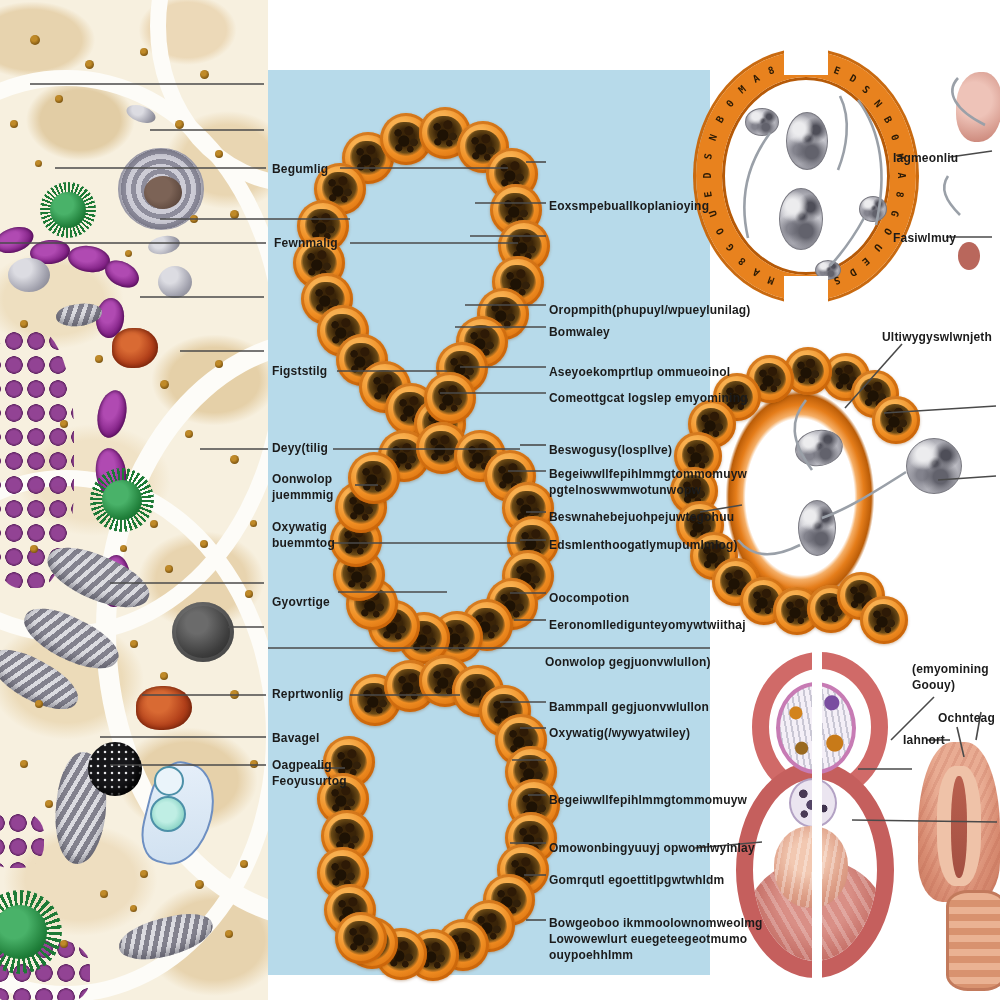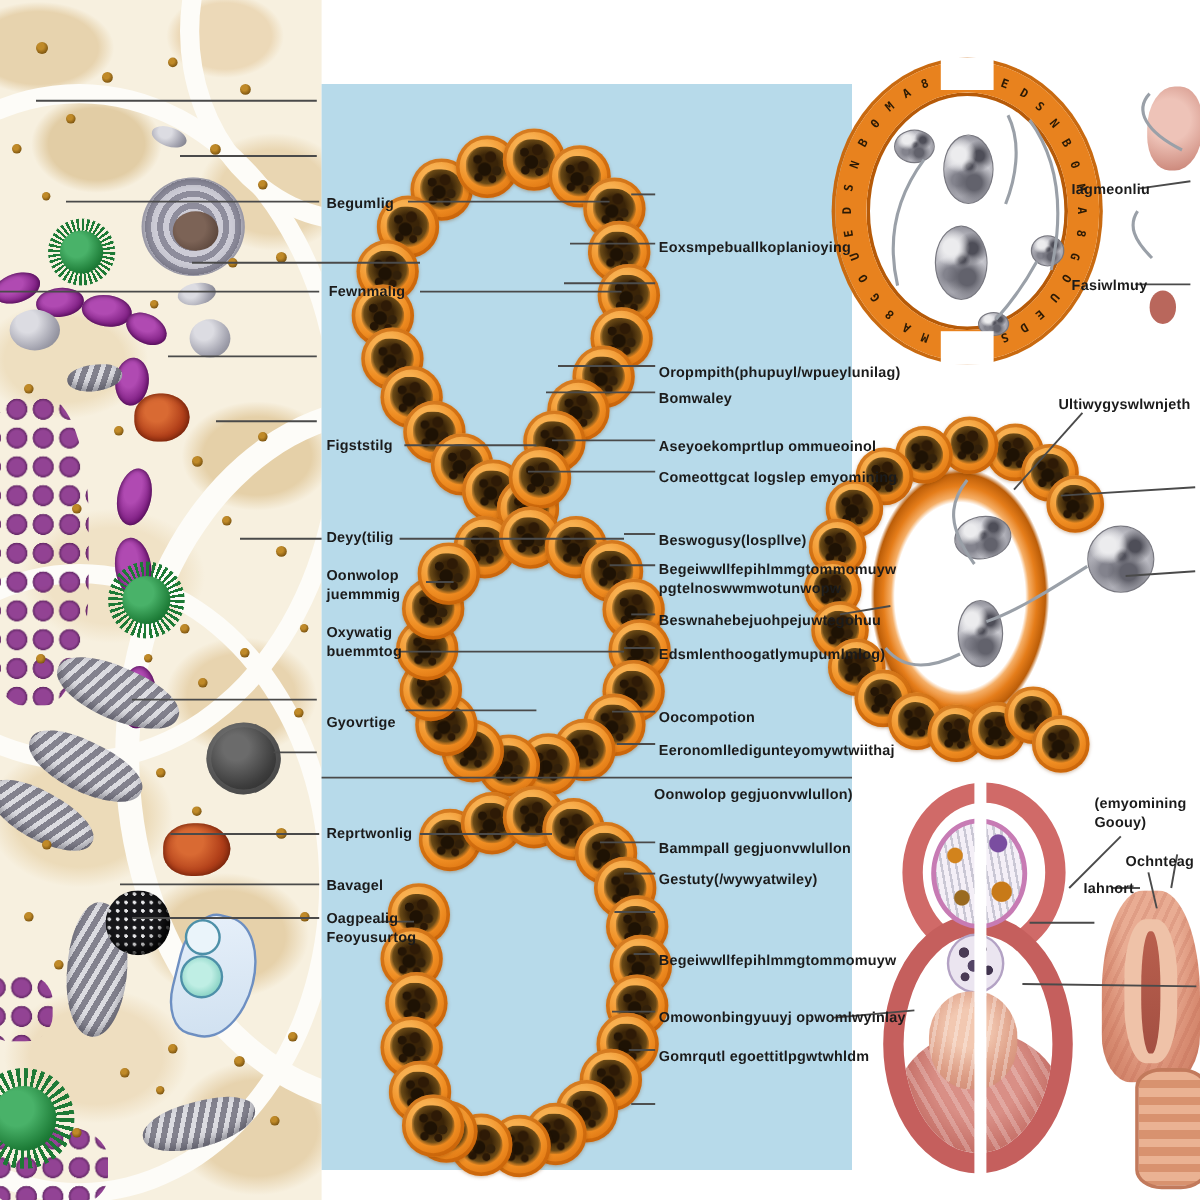--- a/index.html
+++ b/index.html
@@ -592,24 +592,27 @@
     <div class="lbl" style="left:549px;top:391px;">Comeottgcat logslep emyomining</div>
     <div class="lbl" style="left:549px;top:443px;">Beswogusy(lospllve)</div>
     <div class="lbl" style="left:549px;top:467px;">Begeiwwllfepihlmmgtommomuyw
 pgtelnoswwmwotunwopw</div>
     <div class="lbl" style="left:549px;top:510px;">Beswnahebejuohpejuwtegohuu</div>
     <div class="lbl" style="left:549px;top:538px;">Edsmlenthoogatlymupumlmlog)</div>
     <div class="lbl" style="left:549px;top:591px;">Oocompotion</div>
     <div class="lbl" style="left:549px;top:618px;">Eeronomlledigunteyomywtwiithaj</div>
     <div class="lbl" style="left:545px;top:655px;">Oonwolop gegjuonvwlullon)</div>
     <div class="lbl" style="left:549px;top:700px;">Bammpall gegjuonvwlullon</div>
-    <div class="lbl" style="left:549px;top:726px;">Gestuty(/wywyatwiley)</div>
+    <div class="lbl" style="left:549px;top:726px;">Oxywatig(/wywyatwiley)</div>
     <div class="lbl" style="left:549px;top:793px;">Begeiwwllfepihlmmgtommomuyw</div>
     <div class="lbl" style="left:549px;top:841px;">Omowonbingyuuyj opwomlwyinlay</div>
     <div class="lbl" style="left:549px;top:873px;">Gomrqutl egoettitlpgwtwhldm</div>
+    <div class="lbl" style="left:549px;top:916px;">Bowgeoboo ikmmoolownomweolmg
+Lowowewlurt euegeteegeotmumo
+ouypoehhlmm</div>
     <div class="lbl" style="left:893px;top:151px;">Iagmeonliu</div>
     <div class="lbl" style="left:893px;top:231px;">Fasiwlmuy</div>
     <div class="lbl" style="left:882px;top:330px;">Ultiwygyswlwnjeth</div>
     <div class="lbl" style="left:912px;top:662px;">(emyomining
 Goouy)</div>
     <div class="lbl" style="left:938px;top:711px;">Ochnteag</div>
     <div class="lbl" style="left:903px;top:733px;">Iahnort</div>
   </div>
 
 </body></html>

